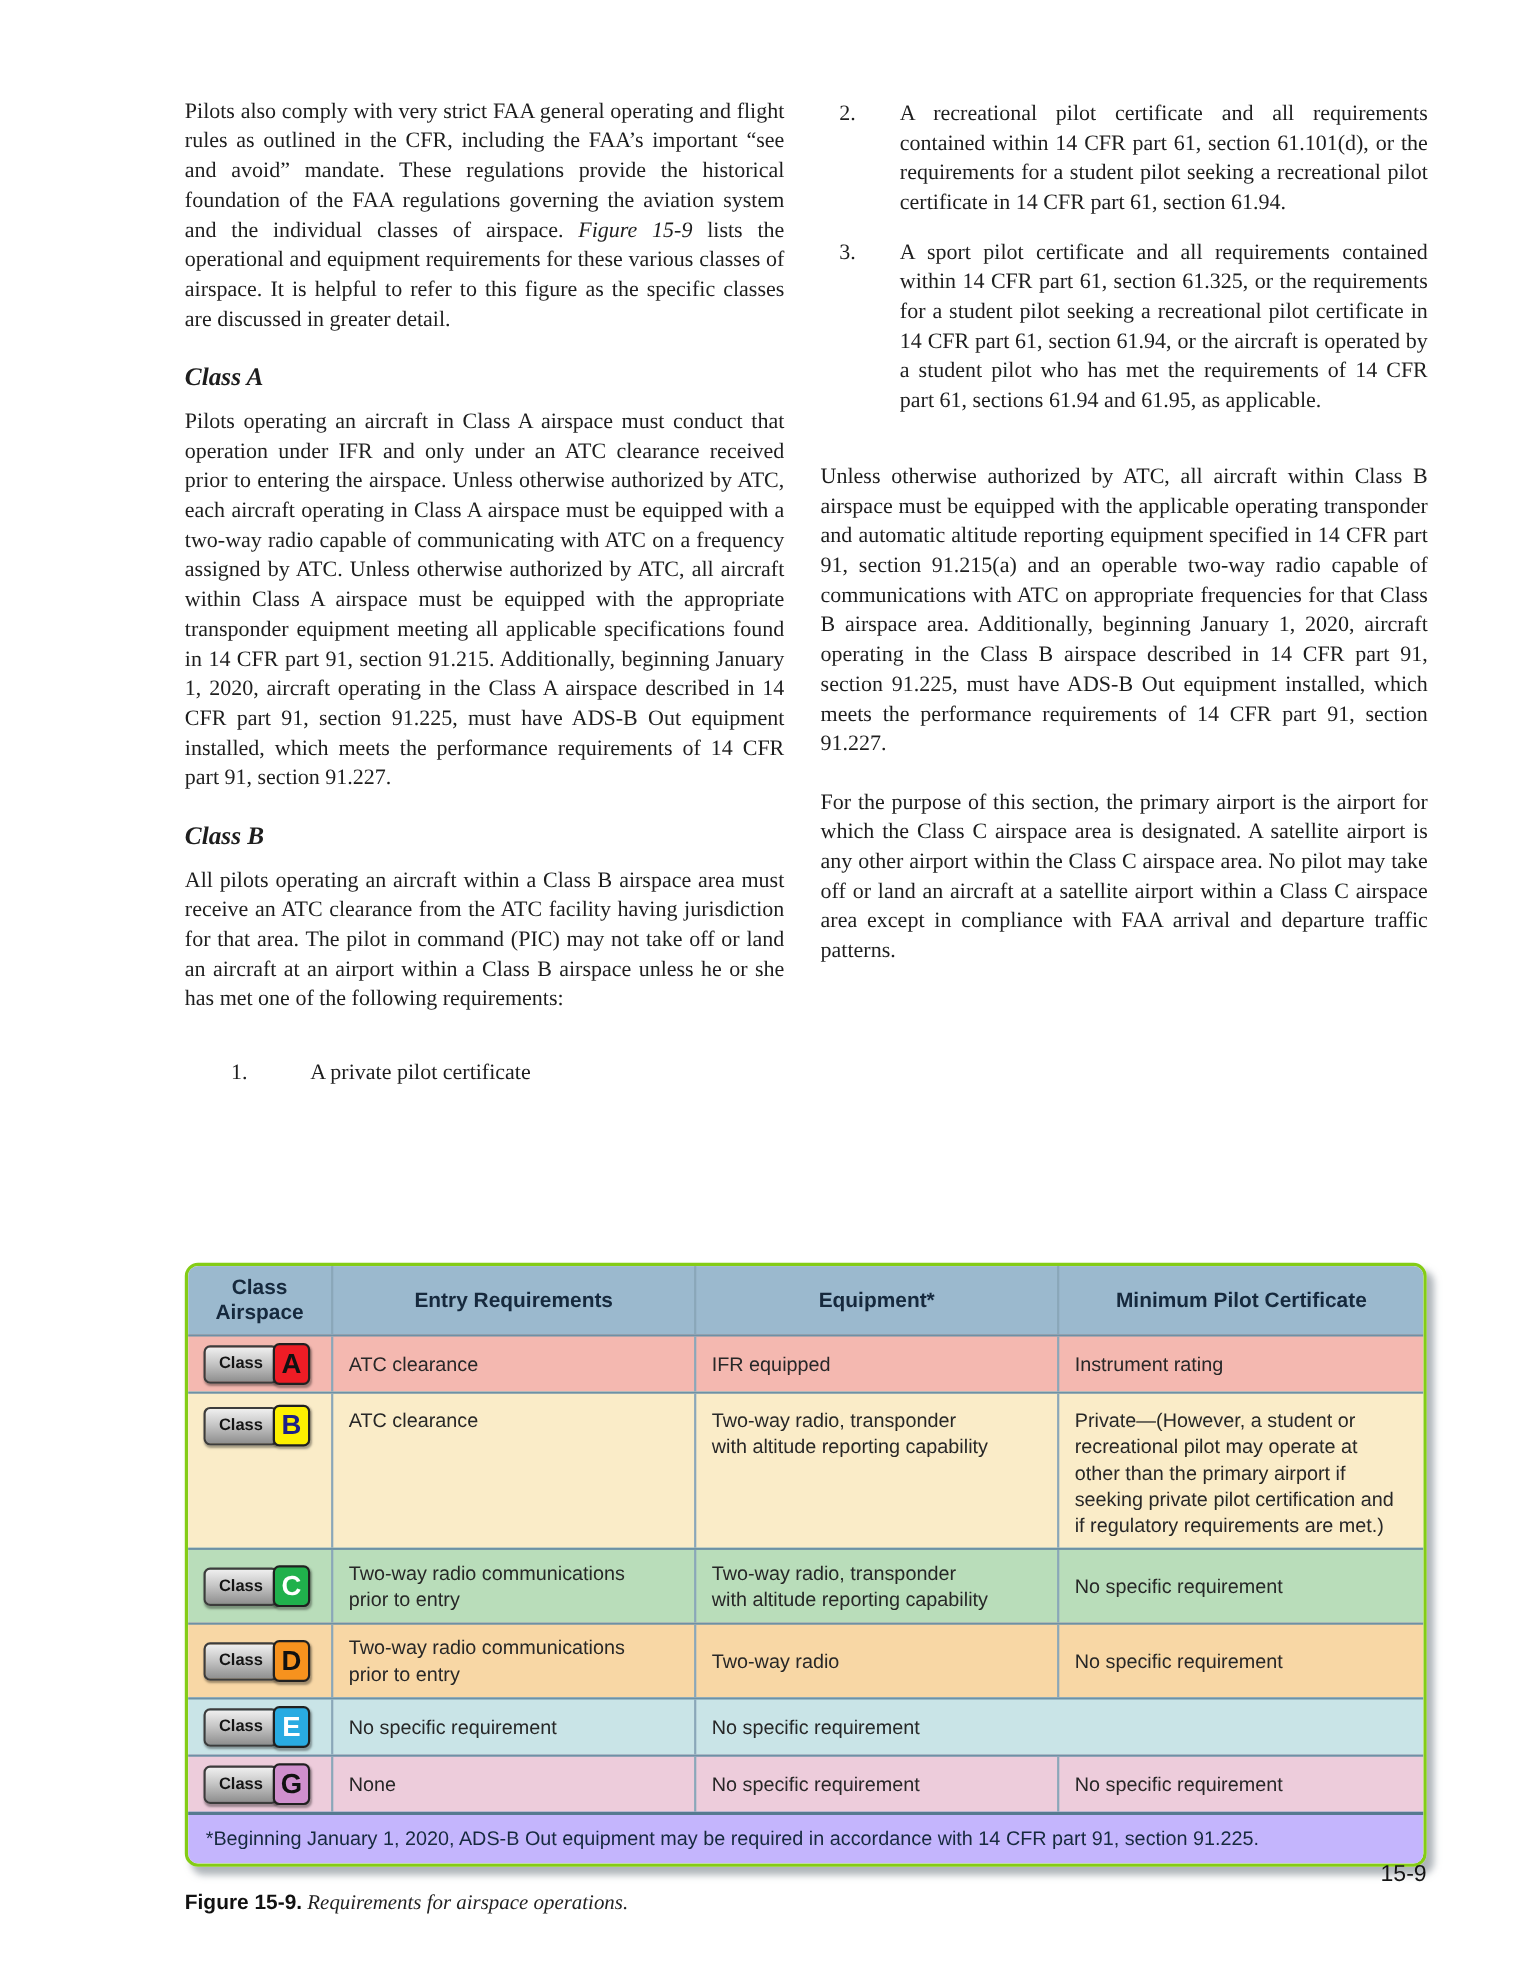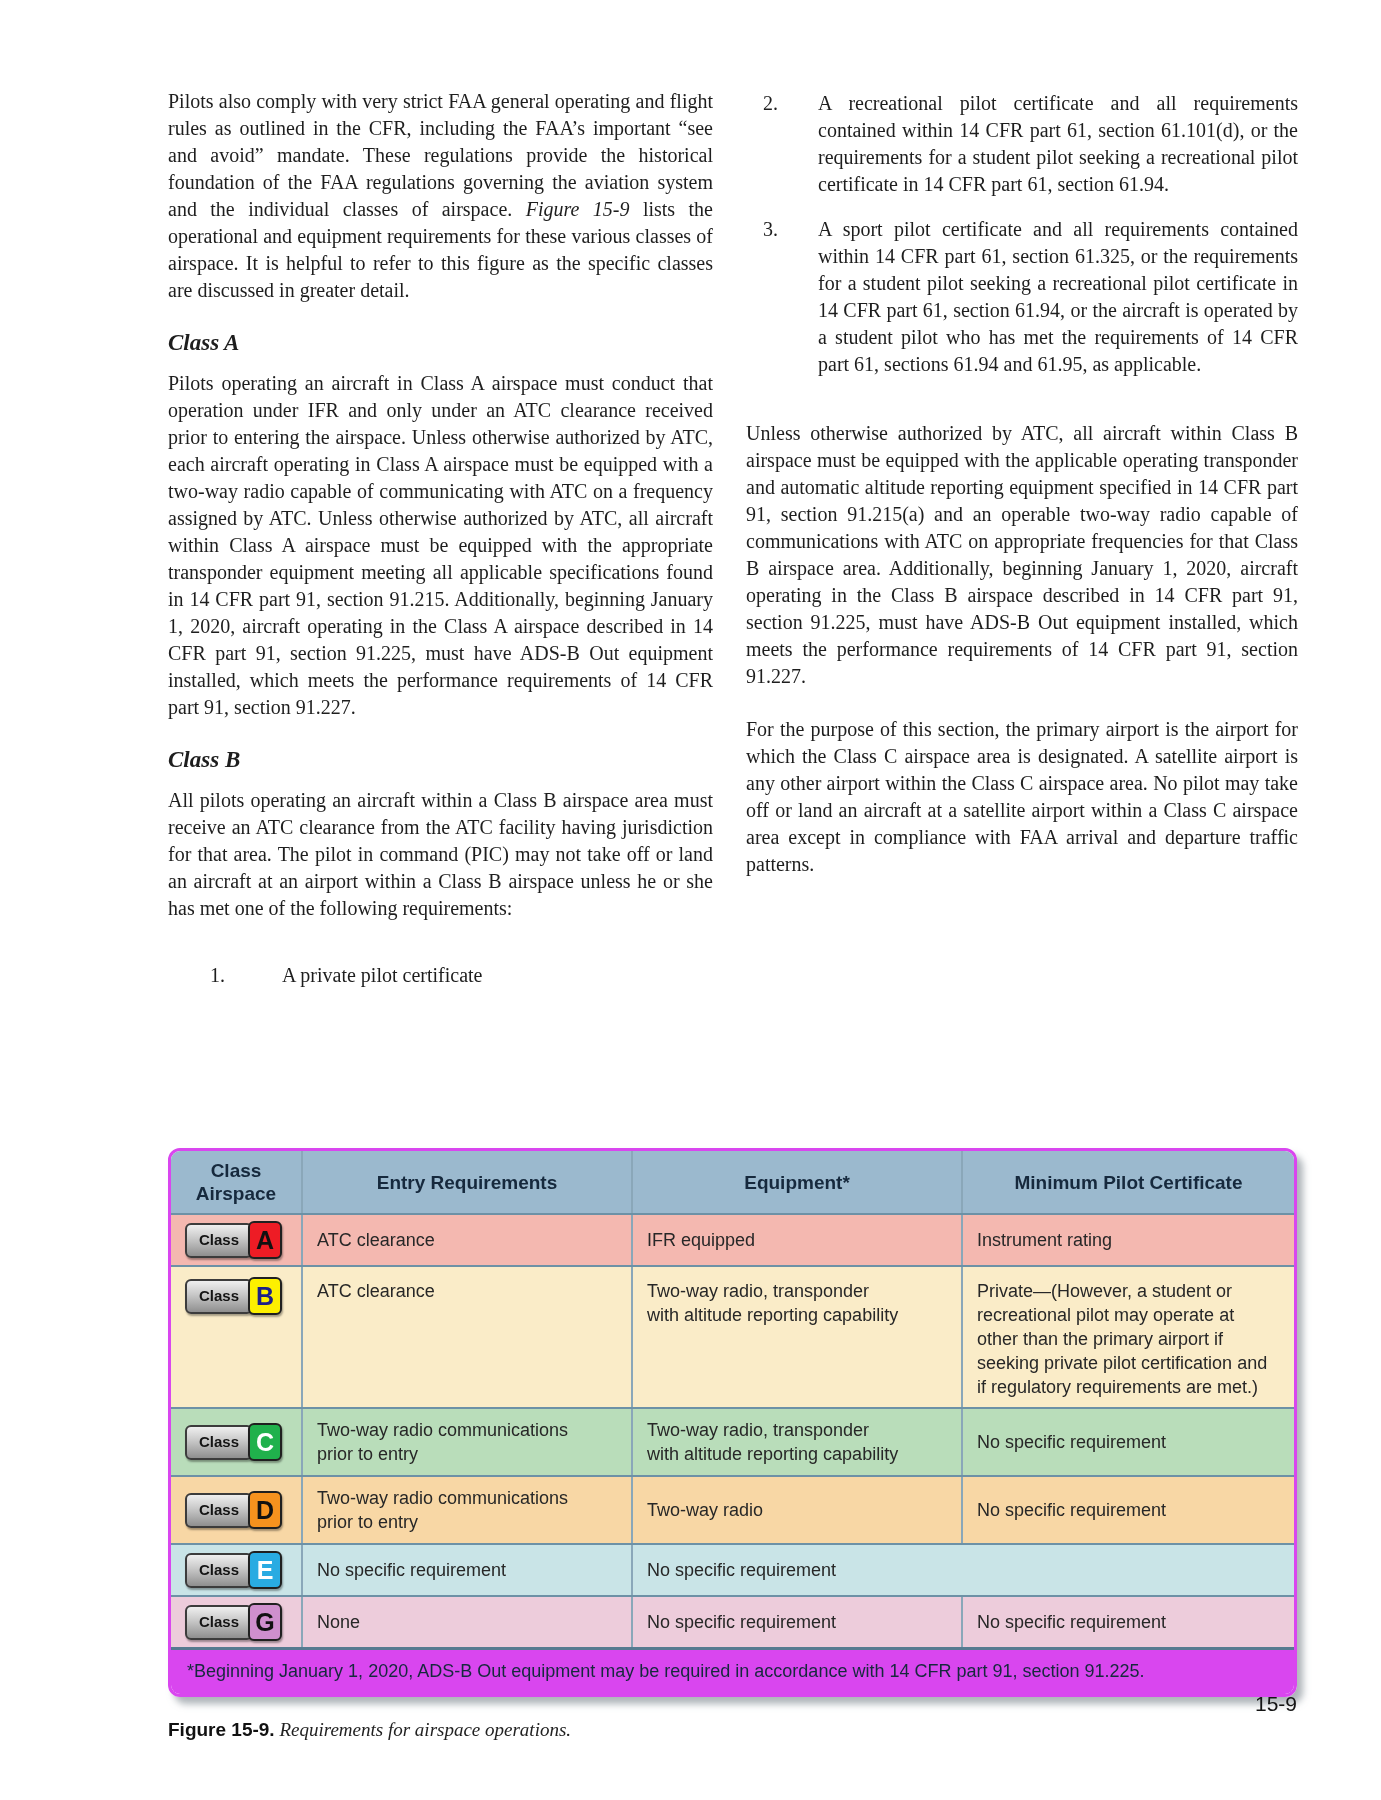--- a/index.html
+++ b/index.html
@@ -51,21 +51,21 @@
   }
   .list-item.first-left{margin-top:40px;}
   .tcol-right .list-item:first-child{margin-top:2px;}
   .li-num-left{flex:0 0 72px;padding-left:42px;box-sizing:content-box;}
   .li-num-right{flex:0 0 55px;padding-left:17px;box-sizing:content-box;}
   .li-text{flex:1 1 auto;}
   
   .fig-table{
     width:1129px;
     box-sizing:border-box;
-    border:3px solid #d946ef;
+    border:3px solid #84cc16;
     border-radius:12px;
     overflow:hidden;
     box-shadow:6px 7px 7px rgba(110,120,130,0.55);
     font-family:"Liberation Sans", sans-serif;
   }
   .trow{
     display:grid;
     grid-template-columns:132px 330px 330px 1fr;
     border-top:2px solid #6d91a6;
   }
@@ -281,21 +281,21 @@
           <span class="badge">
             <span class="badge-pill">Class</span>
             <span class="badge-letter" style="background-color: rgb(207, 143, 205); color: rgb(17, 17, 17);">G</span>
           </span>
         </div>
         <div class="cell">None</div>
         <div class="cell">No specific requirement</div>
         <div class="cell">No specific requirement</div>
       </div>
 
-      <div class="tfoot-row" style="background-color: #d946ef;">*Beginning January 1, 2020, ADS-B Out equipment may be required in accordance with 14 CFR part 91, section 91.225.</div>
+      <div class="tfoot-row" style="background-color: #c4b5fd;">*Beginning January 1, 2020, ADS-B Out equipment may be required in accordance with 14 CFR part 91, section 91.225.</div>
     </div>
 
     <p class="caption"><span class="caption-label">Figure 15-9.</span> <span class="caption-text">Requirements for airspace operations.</span></p>
 
   </div>
 
   <div class="page-number">15-9</div>
 </div>
 
 </body></html>

